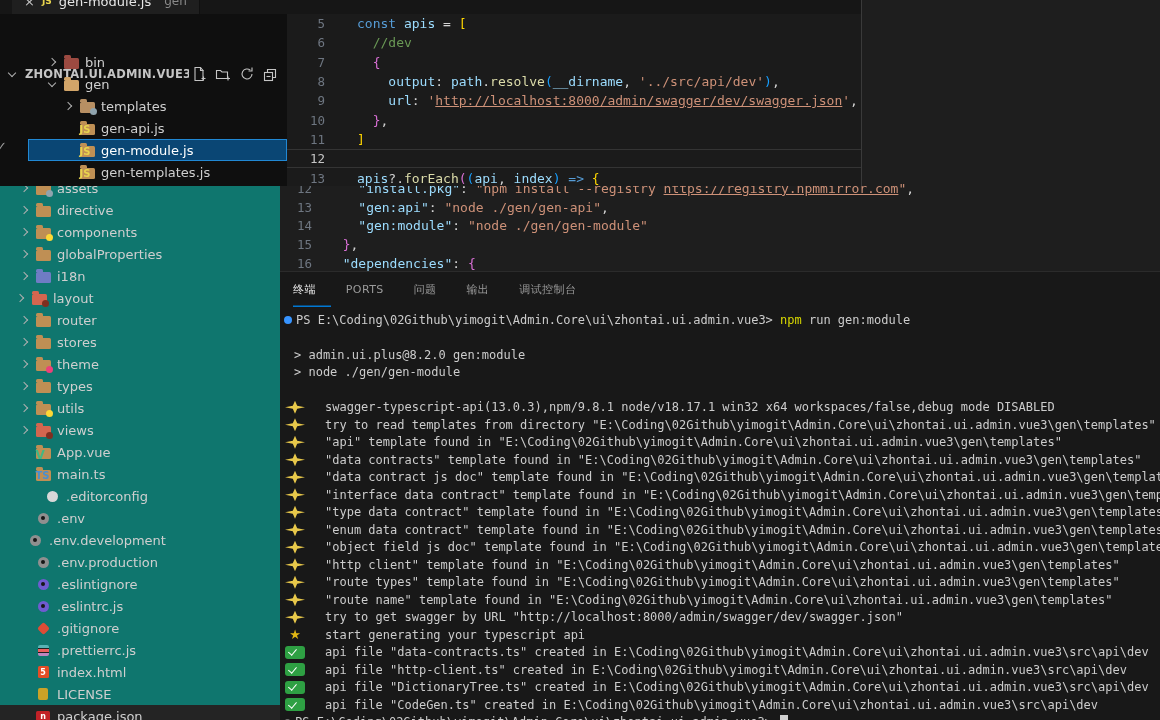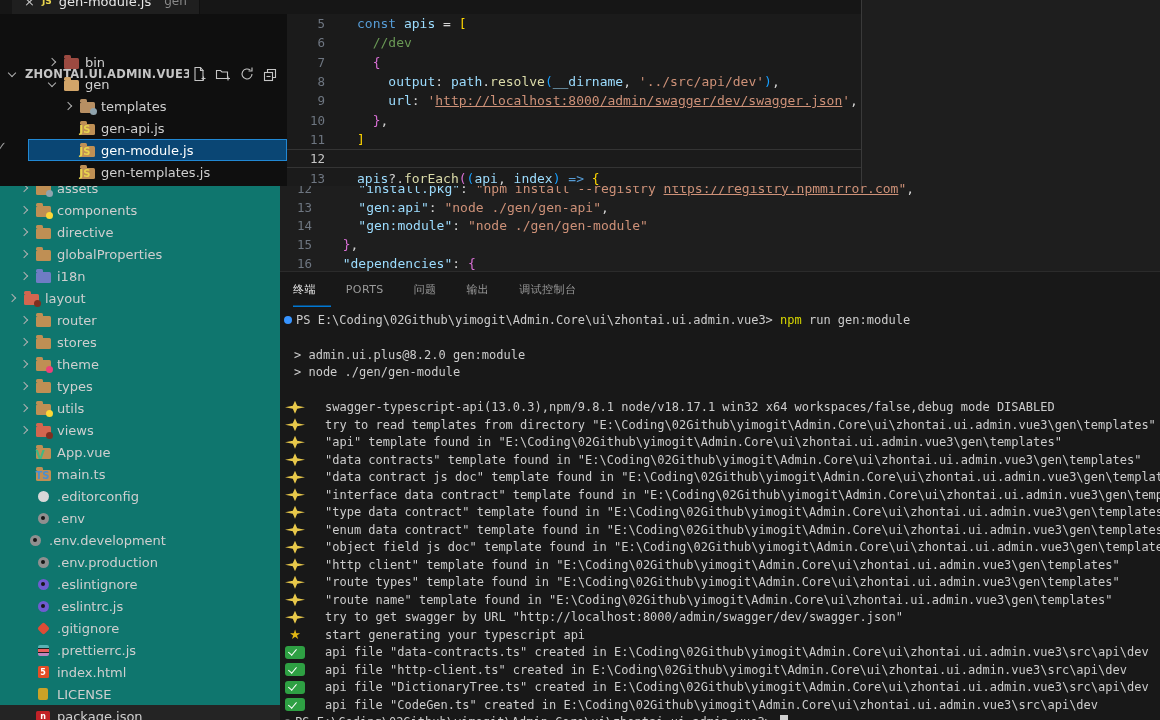--- a/index.html
+++ b/index.html
@@ -117,78 +117,78 @@
         <div class="trow" style="padding-left: 18px;">
           <span class="chev r"></span>
           <span class="ic">
             <span class="fo badge f-assets"></span>
           </span>
           <span>assets</span>
         </div>
         <div class="trow" style="padding-left: 18px;">
           <span class="chev r"></span>
           <span class="ic">
+            <span class="fo"></span>
+          </span>
+          <span>directive</span>
+        </div>
+        <div class="trow" style="padding-left: 18px;">
+          <span class="chev r"></span>
+          <span class="ic">
             <span class="fo badge f-comp"></span>
           </span>
           <span>components</span>
         </div>
         <div class="trow" style="padding-left: 18px;">
           <span class="chev r"></span>
           <span class="ic">
             <span class="fo"></span>
           </span>
-          <span>directive</span>
+          <span>globalProperties</span>
+        </div>
+        <div class="trow" style="padding-left: 18px;">
+          <span class="chev r"></span>
+          <span class="ic">
+            <span class="fo f-i18n"></span>
+          </span>
+          <span>i18n</span>
+        </div>
+        <div class="trow" style="padding-left: 14px;">
+          <span class="chev r"></span>
+          <span class="ic">
+            <span class="fo badge f-layout"></span>
+          </span>
+          <span>layout</span>
         </div>
         <div class="trow" style="padding-left: 18px;">
           <span class="chev r"></span>
           <span class="ic">
             <span class="fo"></span>
           </span>
-          <span>globalProperties</span>
-        </div>
-        <div class="trow" style="padding-left: 18px;">
-          <span class="chev r"></span>
-          <span class="ic">
-            <span class="fo f-i18n"></span>
-          </span>
-          <span>i18n</span>
-        </div>
-        <div class="trow" style="padding-left: 6px;">
-          <span class="chev r"></span>
-          <span class="ic">
-            <span class="fo badge f-layout"></span>
-          </span>
-          <span>layout</span>
+          <span>router</span>
         </div>
         <div class="trow" style="padding-left: 18px;">
           <span class="chev r"></span>
           <span class="ic">
             <span class="fo"></span>
           </span>
-          <span>router</span>
+          <span>stores</span>
+        </div>
+        <div class="trow" style="padding-left: 18px;">
+          <span class="chev r"></span>
+          <span class="ic">
+            <span class="fo badge f-theme"></span>
+          </span>
+          <span>theme</span>
         </div>
         <div class="trow" style="padding-left: 18px;">
           <span class="chev r"></span>
           <span class="ic">
             <span class="fo"></span>
           </span>
-          <span>stores</span>
-        </div>
-        <div class="trow" style="padding-left: 18px;">
-          <span class="chev r"></span>
-          <span class="ic">
-            <span class="fo badge f-theme"></span>
-          </span>
-          <span>theme</span>
-        </div>
-        <div class="trow" style="padding-left: 18px;">
-          <span class="chev r"></span>
-          <span class="ic">
-            <span class="fo"></span>
-          </span>
           <span>types</span>
         </div>
         <div class="trow" style="padding-left: 18px;">
           <span class="chev r"></span>
           <span class="ic">
             <span class="fo badge f-utils"></span>
           </span>
           <span>utils</span>
         </div>
         <div class="trow" style="padding-left: 18px;">
@@ -205,21 +205,21 @@
           </span>
           <span>App.vue</span>
         </div>
         <div class="trow" style="padding-left: 18px;">
           <span class="chev"></span>
           <span class="ic">
             <span class="fo g-ts">TS</span>
           </span>
           <span>main.ts</span>
         </div>
-        <div class="trow" style="padding-left: 18px;">
+        <div class="trow" style="padding-left: 27px;">
           <span class="chev"></span>
           <span class="ic">
             <span class="g-editorconfig"></span>
           </span>
           <span>.editorconfig</span>
         </div>
         <div class="trow" style="padding-left: 18px;">
           <span class="chev"></span>
           <span class="ic">
             <span class="g-gear"></span>

